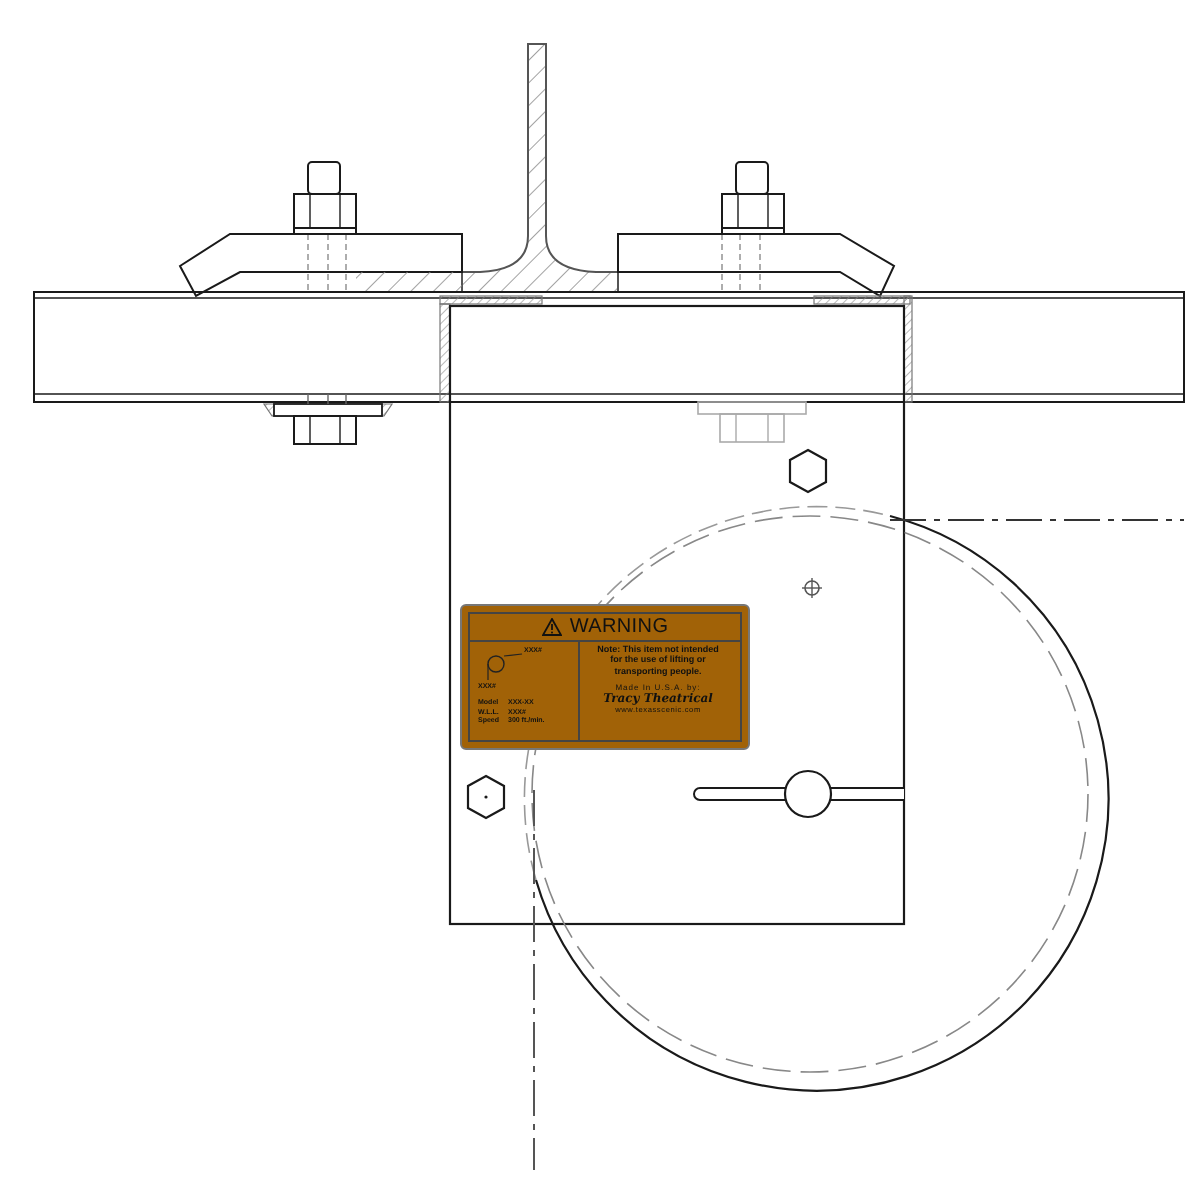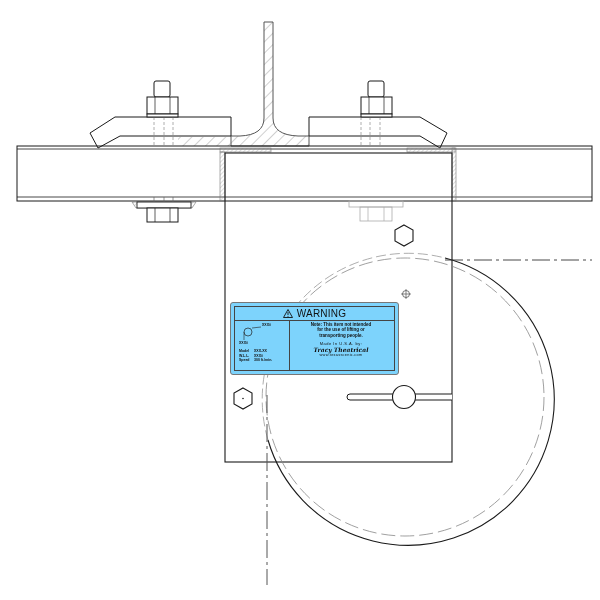--- a/index.html
+++ b/index.html
@@ -117,21 +117,21 @@
     <path d="M452,394 L350,394 A3,3 0 0,0 350,400 L452,400" fill="#fff" stroke="#1a1a1a" stroke-width="1"></path>
     <circle cx="404" cy="397" r="11.5" fill="#fff" stroke="#1a1a1a" stroke-width="1.1"></circle>
   </g>
 
   <g>
     <line x1="445" y1="260" x2="592" y2="260" stroke="#333" stroke-width="0.9" stroke-dasharray="18,4,3,4"></line>
     <line x1="267" y1="395" x2="267" y2="585" stroke="#555" stroke-width="1" stroke-dasharray="18,4,3,4"></line>
   </g>
 </svg>
 
-<div style="position:absolute; left:230px; top:302px; width:169px; height:73px; background:#7dd3fc; border:1px solid #777; border-radius:3px; box-sizing:border-box;">
+<div style="position:absolute; left:230px; top:302px; width:145px; height:73px; background:#a16207; border:1px solid #777; border-radius:3px; box-sizing:border-box;">
   <div style="position:absolute; left:3px; top:3px; right:3px; bottom:3px; border:1px solid #444;">
     <div style="height:13px; border-bottom:1px solid #444; display:flex; align-items:center; justify-content:center; gap:4px;">
       <svg width="10" height="9" viewBox="0 0 10 9" style="position:static;">
         <polygon points="5,0.5 9.5,8.5 0.5,8.5" fill="none" stroke="#111" stroke-width="0.9"></polygon>
         <line x1="5" y1="3" x2="5" y2="6" stroke="#111" stroke-width="0.9"></line>
         <circle cx="5" cy="7.3" r="0.5" fill="#111"></circle>
       </svg>
       <span style="font-size:10px; color:#111; letter-spacing:0.2px;">WARNING</span>
     </div>
     <div style="position:absolute; left:0; top:14px; width:54px; bottom:0; border-right:1px solid #444;">

